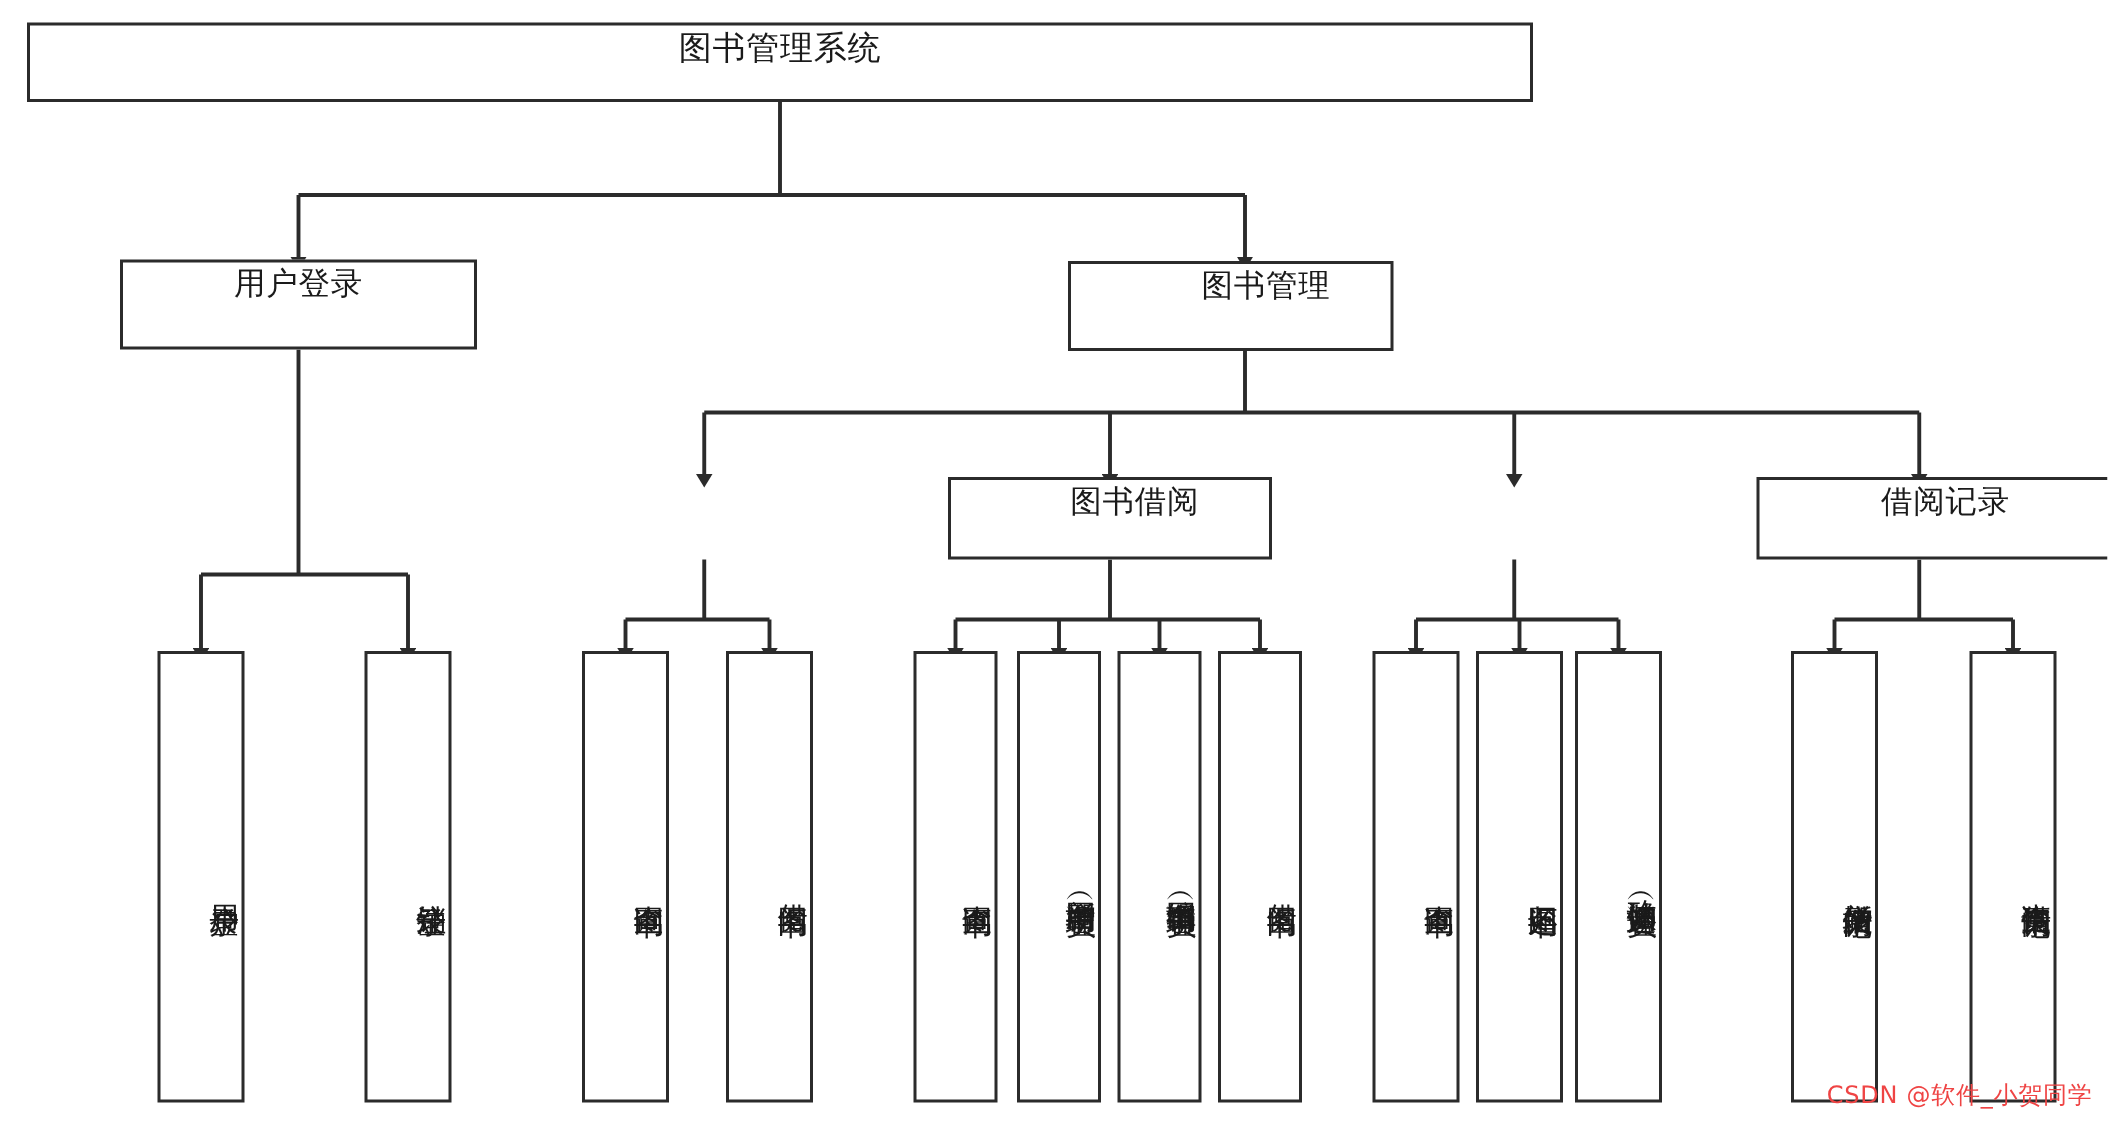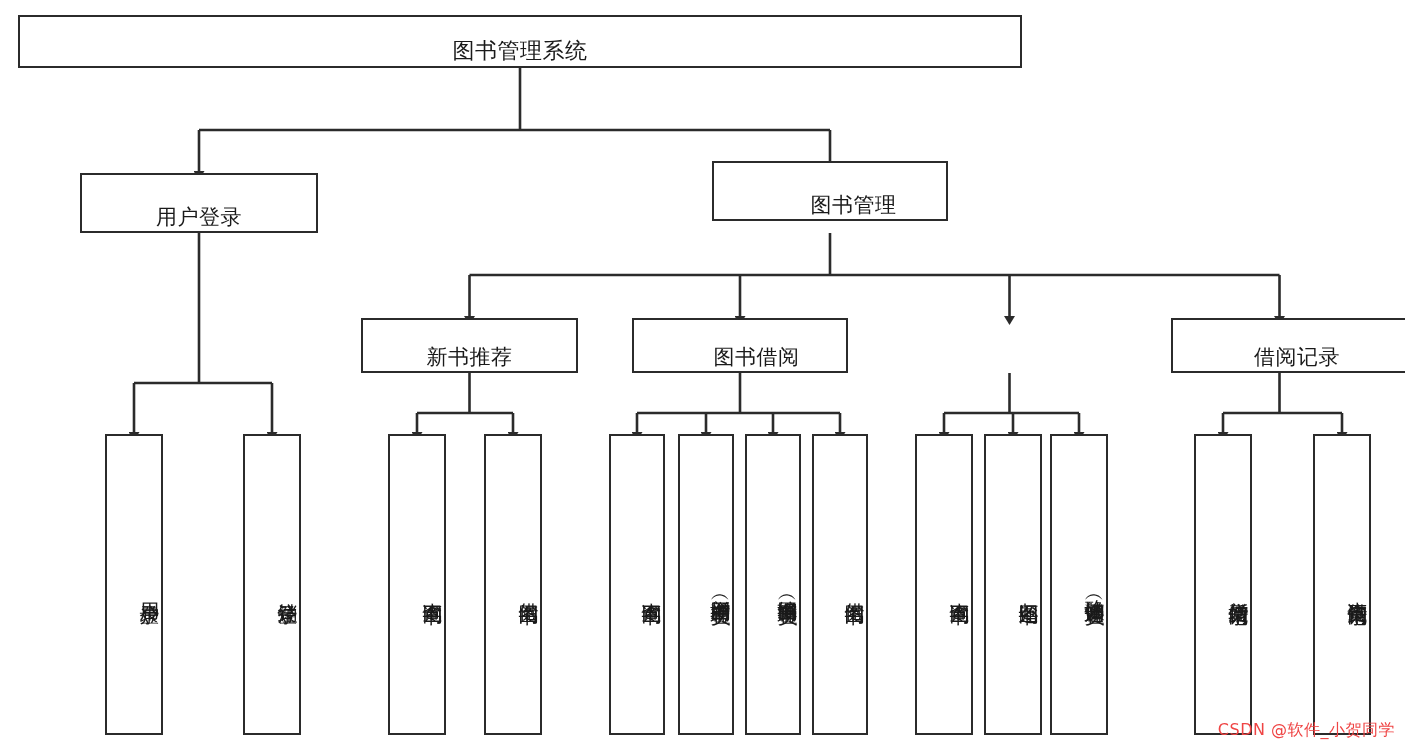--- a/index.html
+++ b/index.html
@@ -16,21 +16,21 @@
     height: 747px;
     background: #ffffff;
     overflow: hidden;
   }
   .node {
     position: absolute;
     box-sizing: border-box;
     border: 2px solid #2b2b2b;
     background: #ffffff;
     display: flex;
-    align-items: flex-end;
+    align-items: flex-start;
     justify-content: center;
     color: #1a1a1a;
   }
   .node.h {
     font-size: 21px;
     letter-spacing: 0.5px;
   }
   .node.root {
     font-size: 22px;
   }
@@ -117,27 +117,24 @@
   </svg>
 
   <div class="node root h" style="left: 18px; top: 15px; width: 1004px; height: 53px;">
       <span>图书管理系统</span>
     </div>
 
   <div class="node h" style="left: 80px; top: 173px; width: 238px; height: 60px;">
       <span>用户登录</span>
     </div>
 
-  <div class="node h" style="left: 712px; top: 161px; width: 236px; height: 60px; padding-left: 47px;">
+  <div class="node h" style="left: 712px; top: 174px; width: 217px; height: 60px; padding-left: 47px;">
       <span>图书管理</span>
     </div>
 
-  <div class="node h" style="left: 361px; top: 318px; width: 217px; height: 55px;">
-      <span>新书推荐</span>
-    </div>
 
   <div class="node h" style="left: 632px; top: 318px; width: 216px; height: 55px; padding-left: 33px;">
       <span>图书借阅</span>
     </div>
 
 
   <div class="node h" style="left: 1171px; top: 318px; width: 252px; height: 55px;">
       <span>借阅记录</span>
     </div>
 

